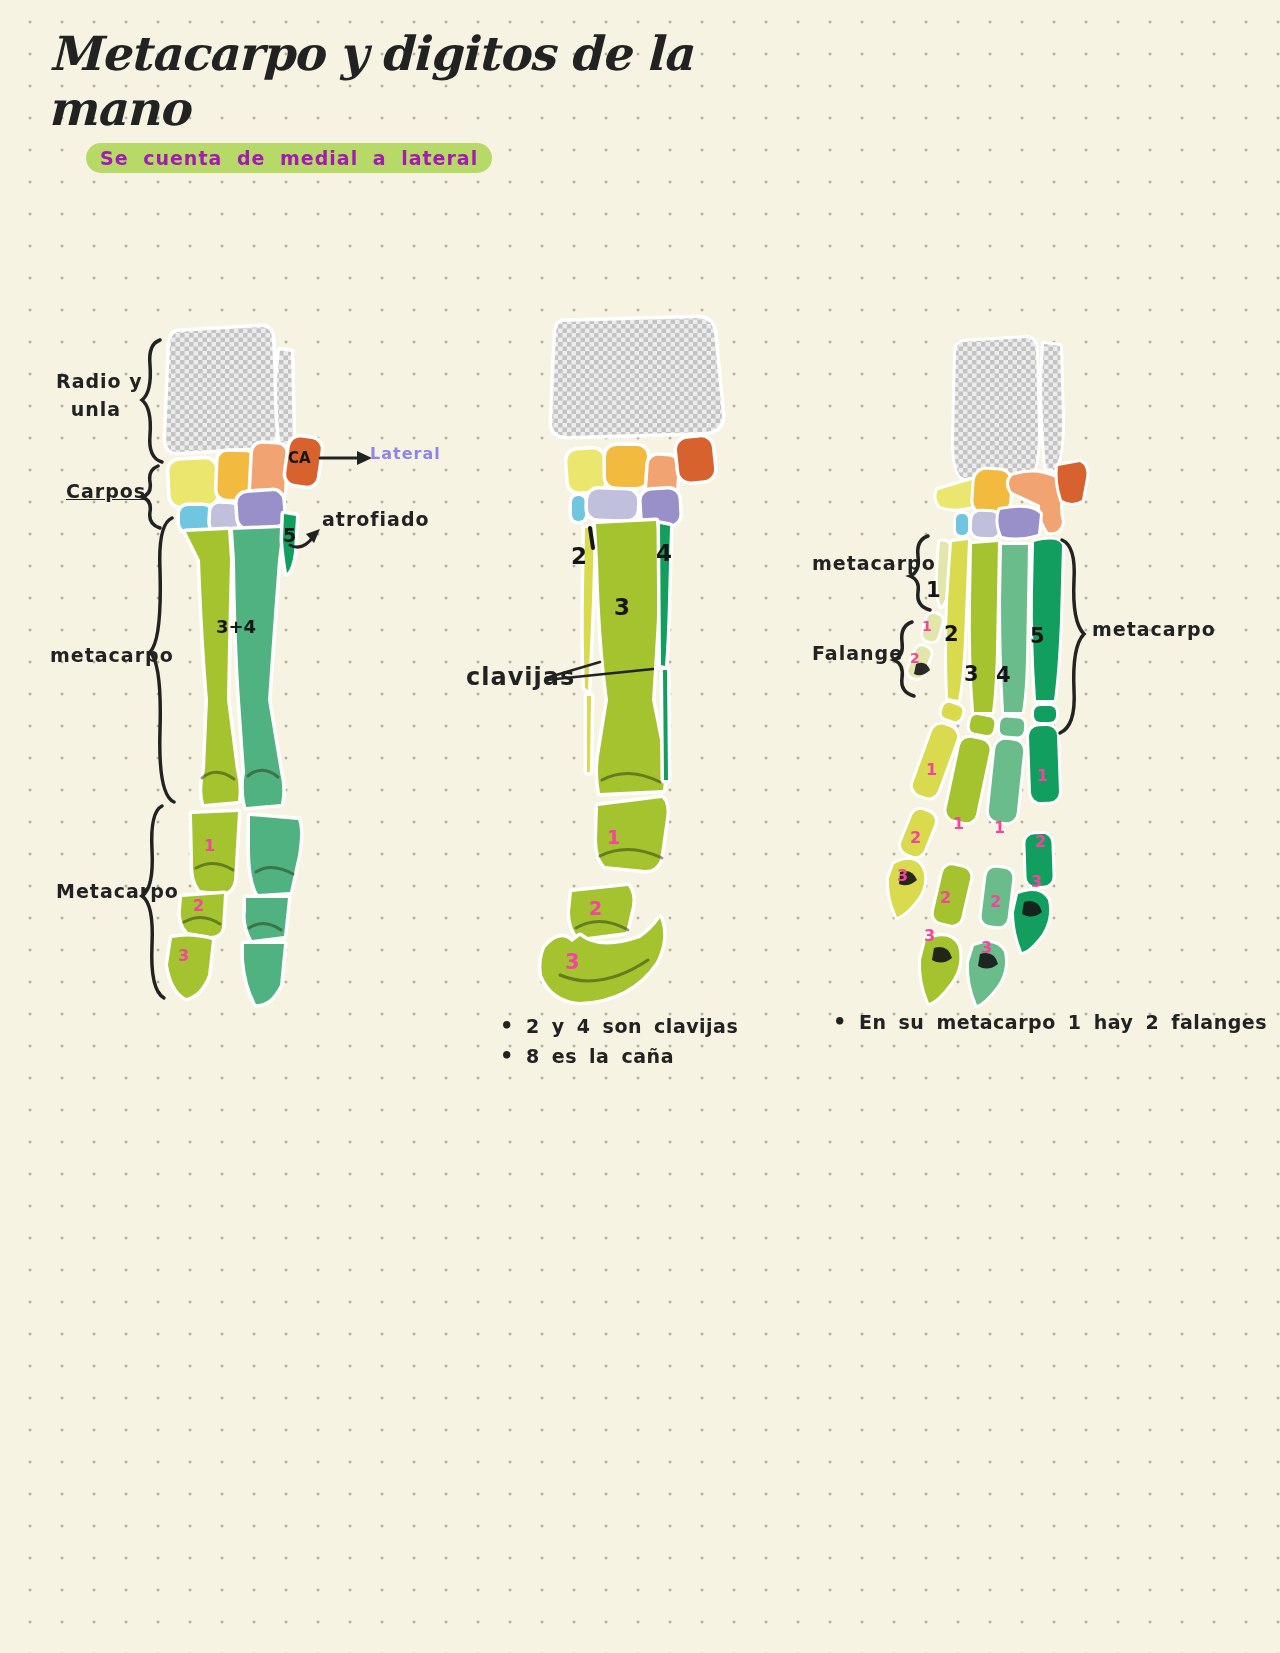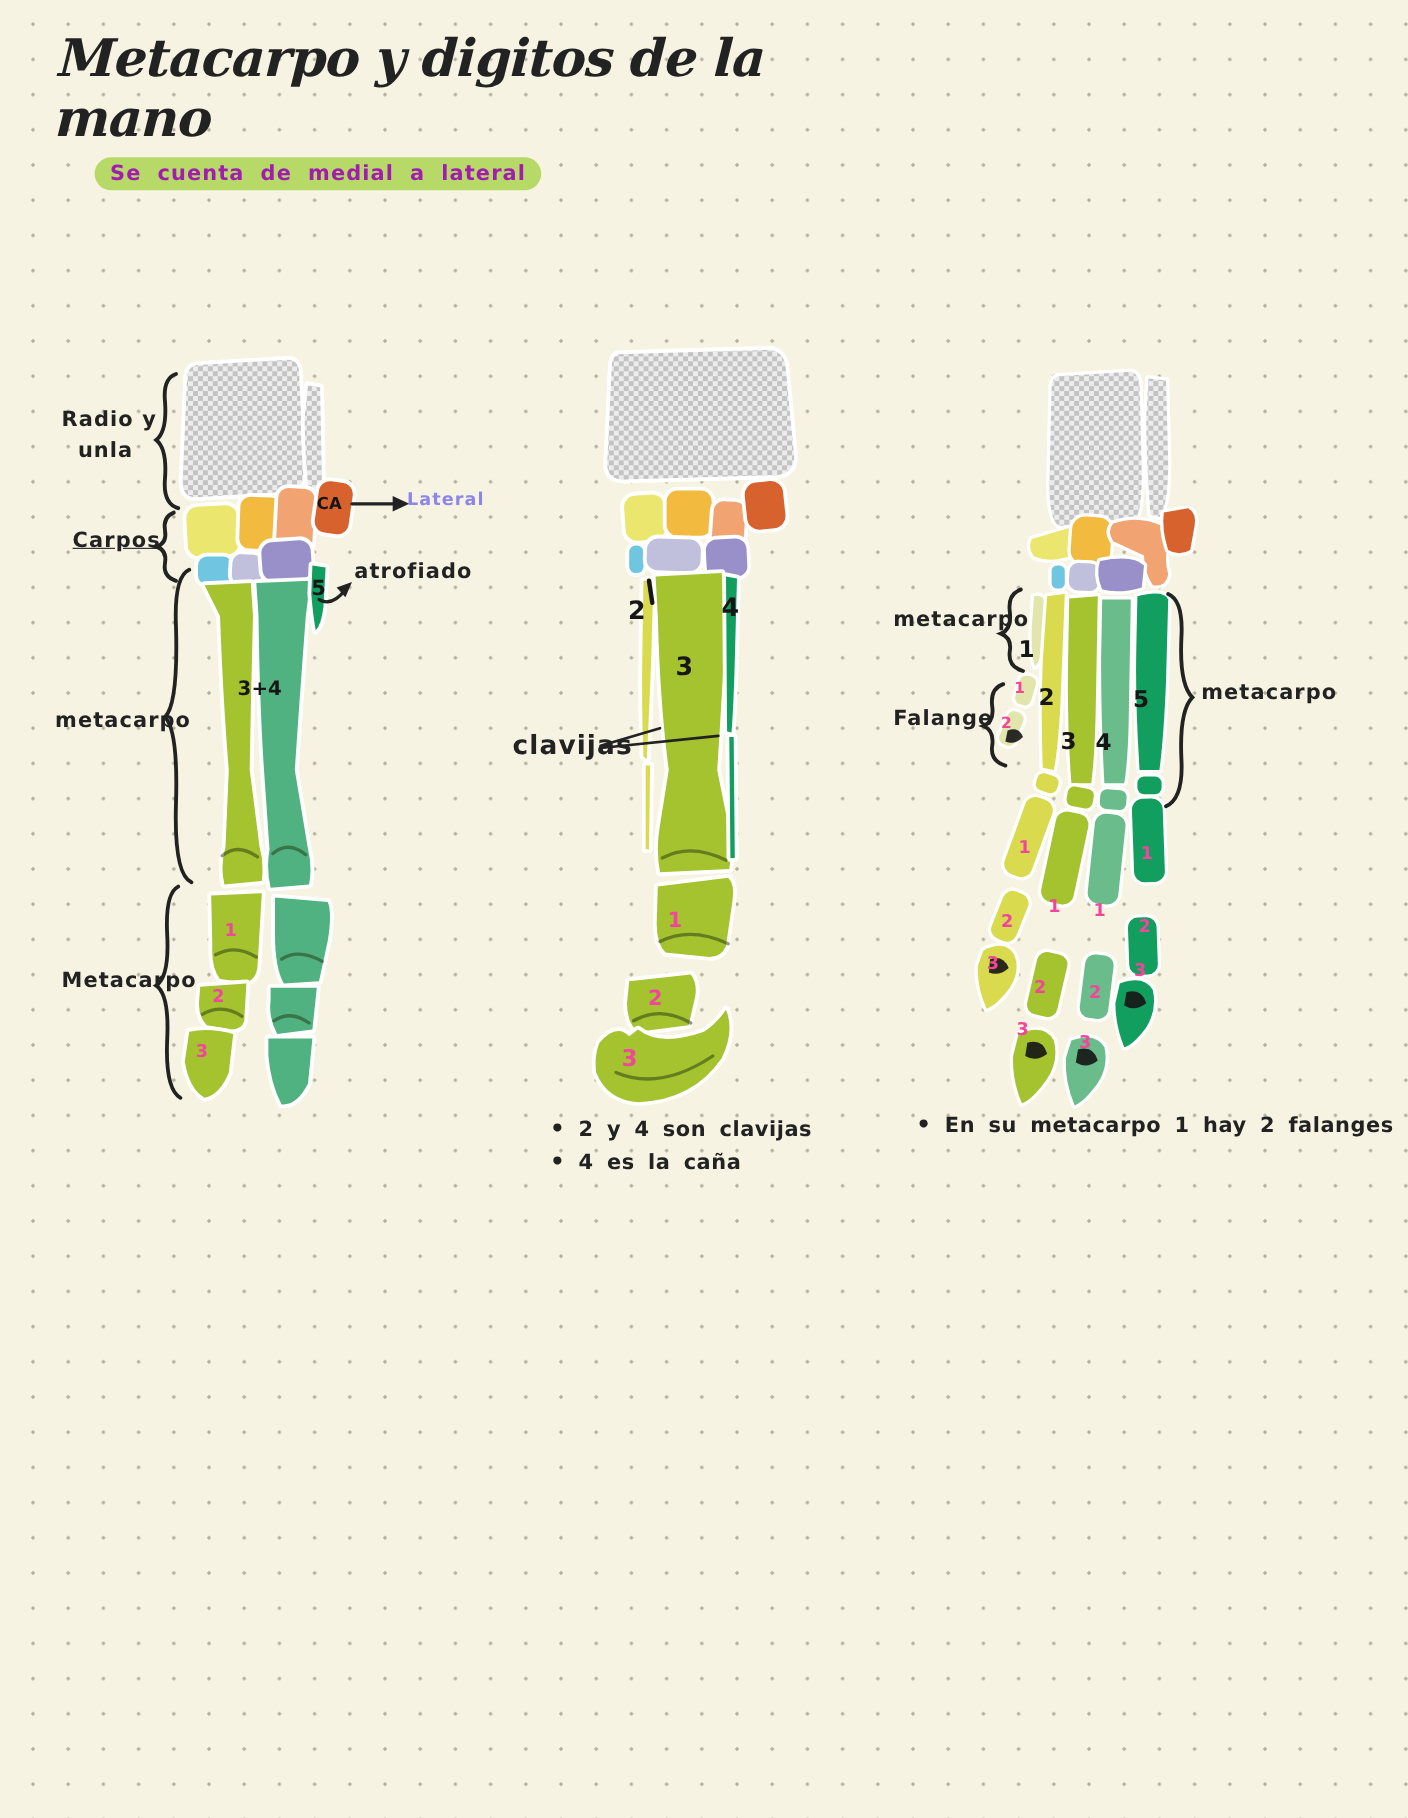--- a/index.html
+++ b/index.html
@@ -181,21 +181,21 @@
 <div class="abs num-pink" style="left:178px;top:946px;">3</div>
 
 <div class="abs num-ink" style="left:571px;top:543px;font-size:23px;">2</div>
 <div class="abs num-ink" style="left:656px;top:540px;font-size:23px;">4</div>
 <div class="abs num-ink" style="left:614px;top:594px;font-size:23px;">3</div>
 <div class="abs lbl" style="left:466px;top:663px;font-size:24px;">clavijas</div>
 <div class="abs num-pink" style="left:607px;top:826px;font-size:19px;">1</div>
 <div class="abs num-pink" style="left:589px;top:897px;font-size:19px;">2</div>
 <div class="abs num-pink" style="left:565px;top:950px;font-size:21px;">3</div>
 <div class="abs note-line" style="left:500px;top:1014px;">2 y 4 son clavijas</div>
-<div class="abs note-line" style="left:500px;top:1044px;">4 es la caña</div>
+<div class="abs note-line" style="left:500px;top:1044px;">8 es la caña</div>
 
 <div class="abs lbl" style="left:812px;top:552px;width:96px;text-align:right;">metacarpo</div>
 <div class="abs lbl" style="left:812px;top:642px;width:76px;text-align:right;">Falange</div>
 <div class="abs lbl" style="left:1092px;top:618px;">metacarpo</div>
 <div class="abs num-ink" style="left:926px;top:578px;font-size:21px;">1</div>
 <div class="abs num-ink" style="left:944px;top:622px;font-size:21px;">2</div>
 <div class="abs num-ink" style="left:964px;top:662px;font-size:21px;">3</div>
 <div class="abs num-ink" style="left:996px;top:663px;font-size:21px;">4</div>
 <div class="abs num-ink" style="left:1030px;top:624px;font-size:21px;">5</div>
 <div class="abs num-pink" style="left:922px;top:618px;font-size:14px;">1</div>

